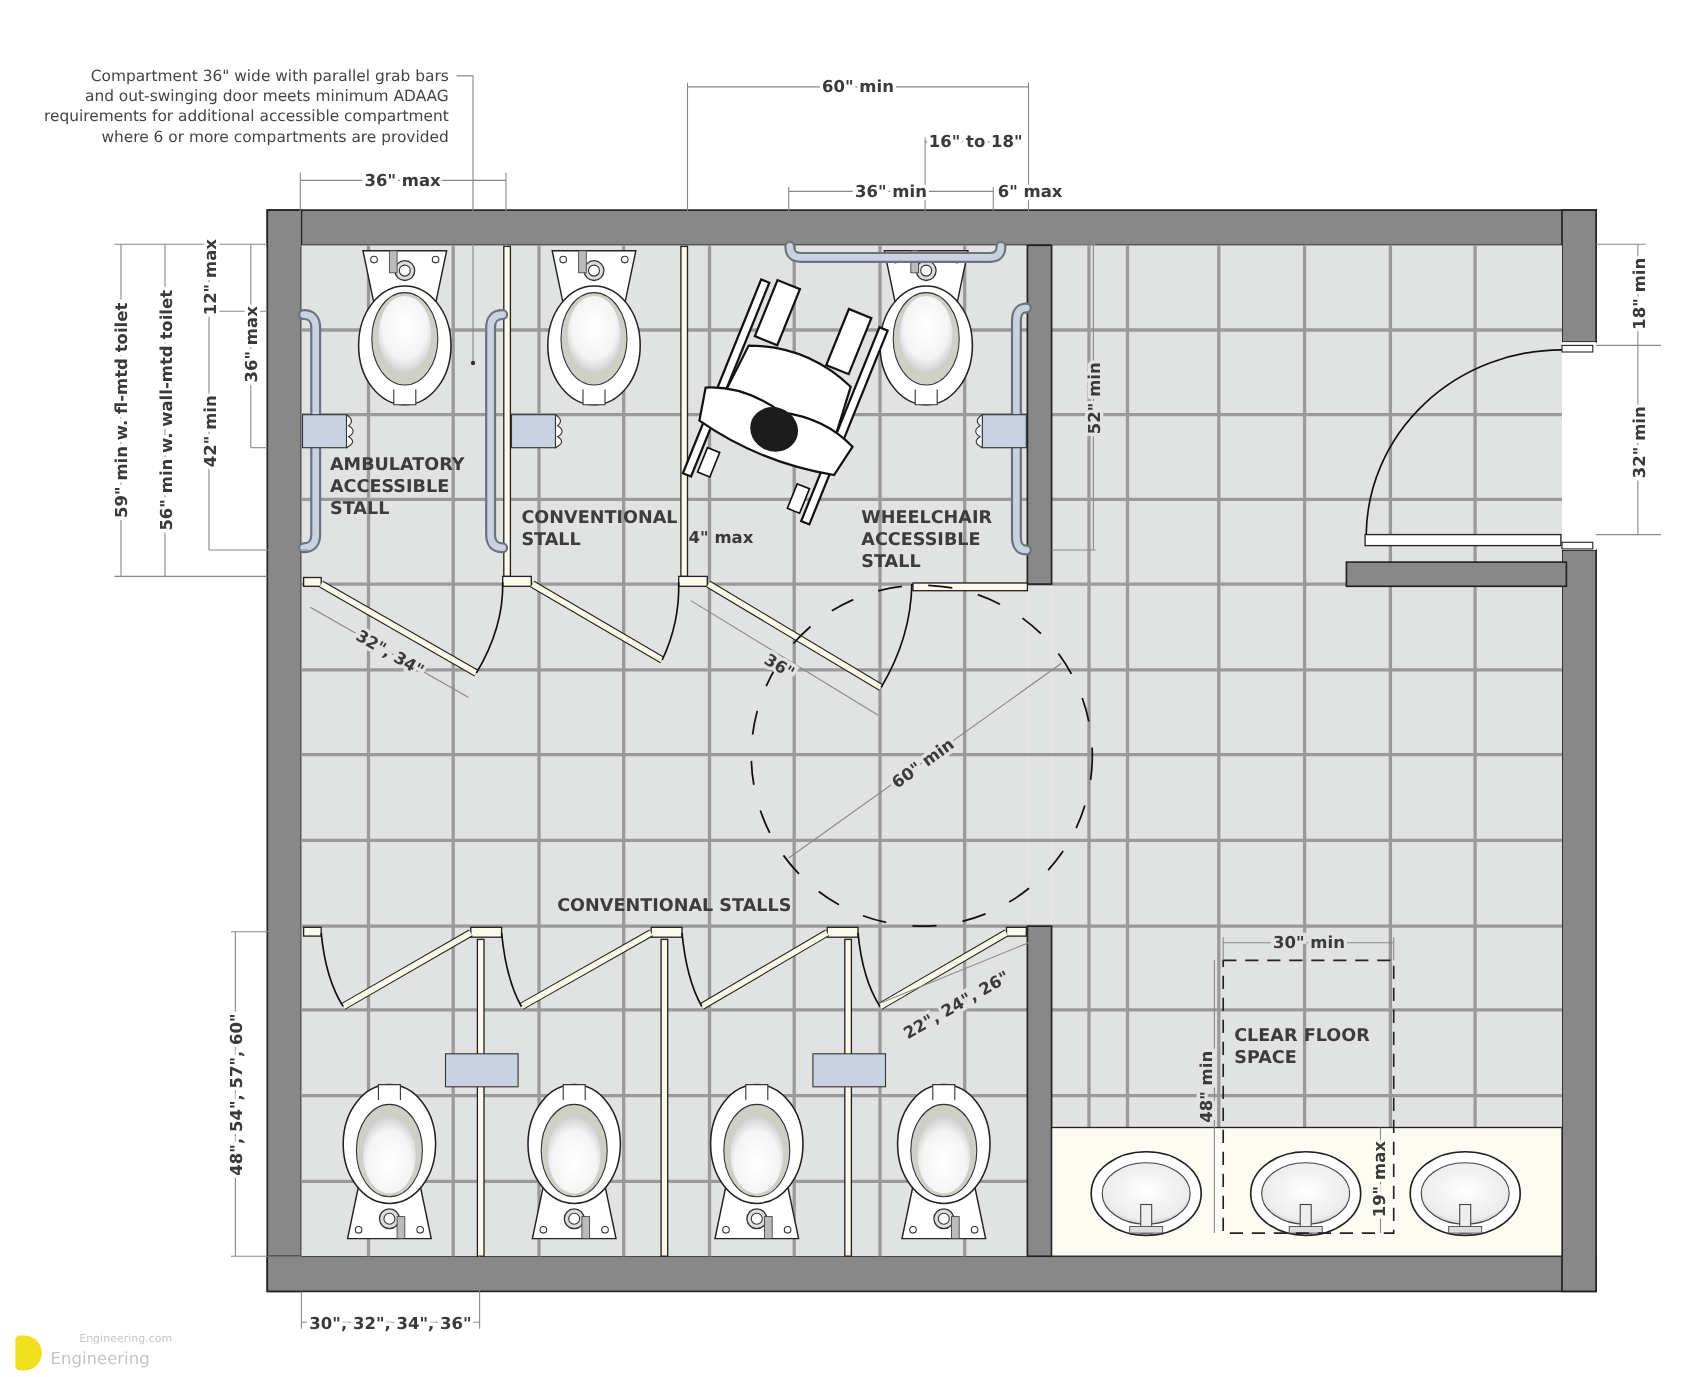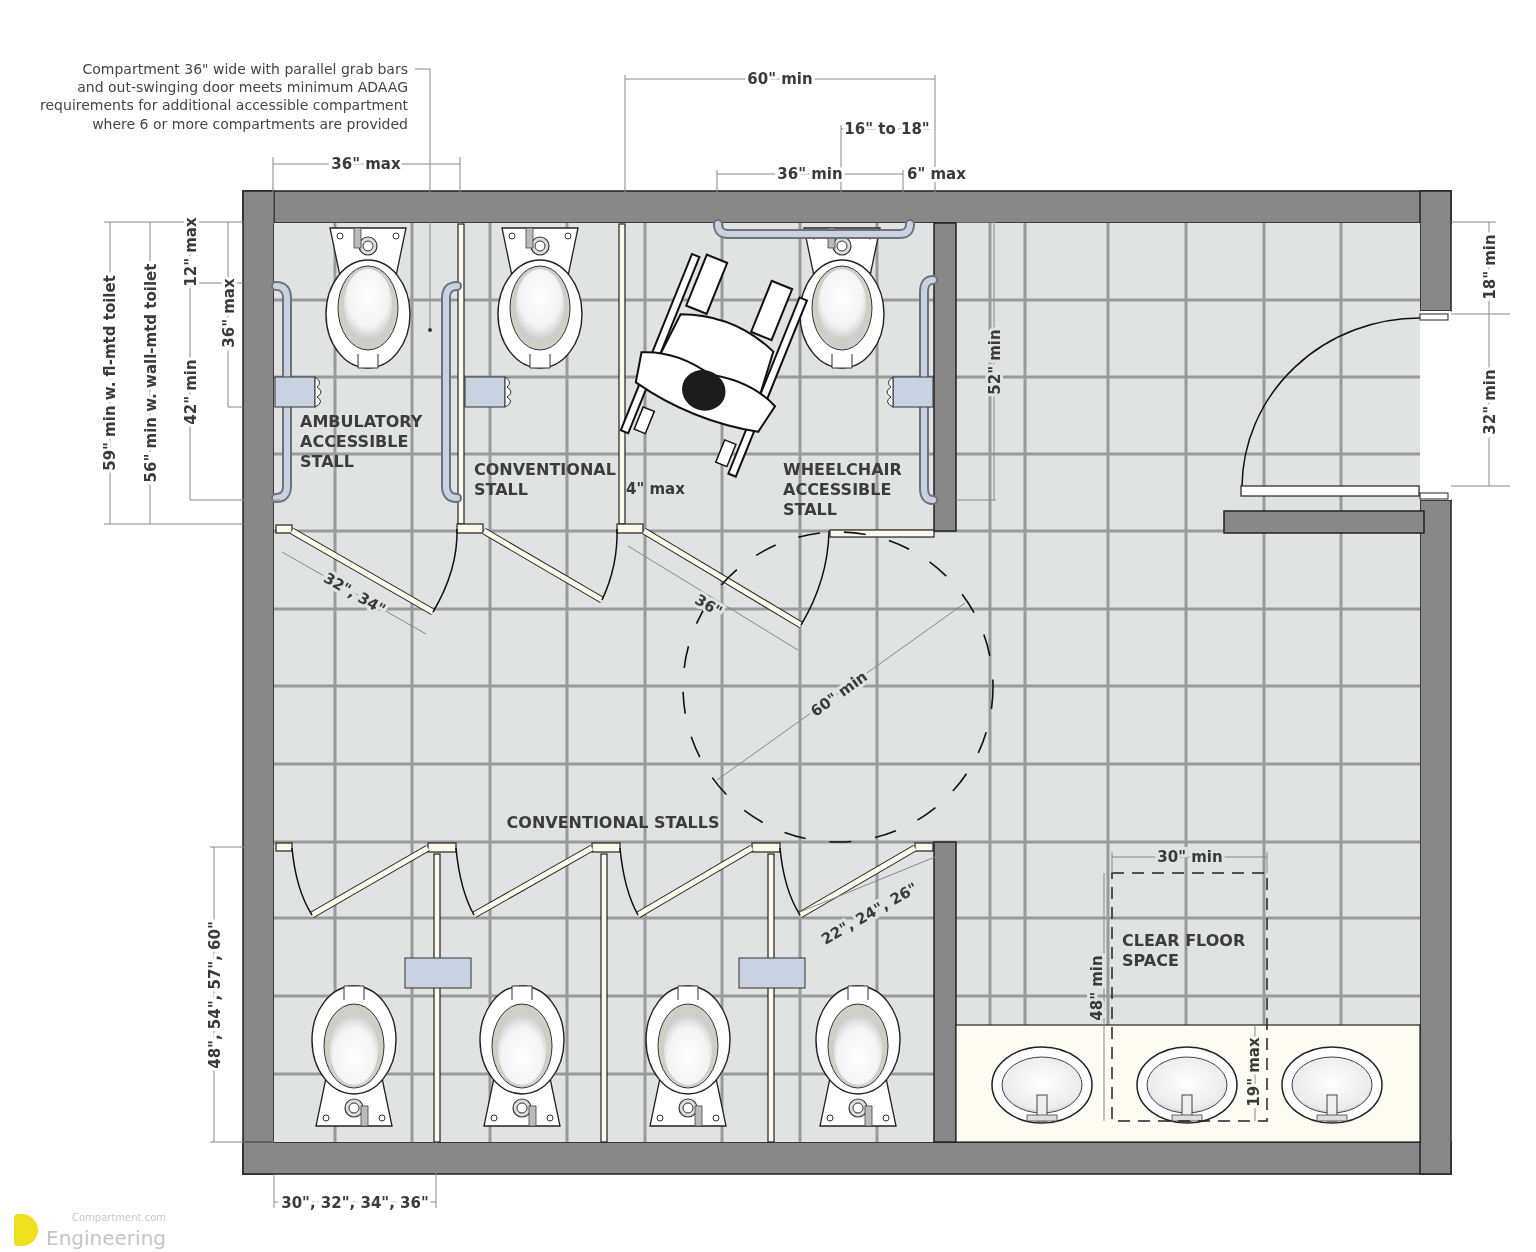--- a/index.html
+++ b/index.html
@@ -14,21 +14,21 @@
   .floor { fill:#e1e2e2; }
   .grid { stroke:#9a9a9a; stroke-width:3; }
   .panel { fill:#fbfaea; stroke:#222; stroke-width:1.2; }
   .swing { fill:none; stroke:#111; stroke-width:1.5; }
   .bar { fill:none; stroke:#6a7280; stroke-width:10; stroke-linecap:round; }
   .bar2 { fill:none; stroke:#c9d2de; stroke-width:6; stroke-linecap:round; }
   .tp { fill:#c8d2e0; stroke:#333; stroke-width:1; }
   .watermark { position:absolute; left:10px; top:1212px; width:160px; height:36px; }
   .wm-logo { position:absolute; left:4px; top:2px; width:24px; height:32px; background:#f0e020; border-radius:4px 16px 16px 4px; }
   .wm-top { position:absolute; left:62px; top:0px; font-size:10px; color:#c8c8c8; font-family:"DejaVu Sans", sans-serif; }
-  .wm-bot { position:absolute; left:36px; top:14px; font-size:20px; color:#c4c4c4; font-family:"DejaVu Sans", sans-serif;text-align:center; }
+  .wm-bot { position:absolute; left:36px; top:14px; font-size:15px; color:#c4c4c4; font-family:"DejaVu Sans", sans-serif;text-align:center; }
 </style>
 </head>
 <body>
 
 <svg id="plan" width="1536" height="1252" viewBox="0 0 1536 1252" xmlns="http://www.w3.org/2000/svg">
   <defs>
     <radialGradient id="bowlg" cx="50%" cy="40%" r="60%">
       <stop offset="0%" stop-color="#ffffff"></stop>
         <stop offset="70%" stop-color="#f4f4f4"></stop>
         <stop offset="100%" stop-color="#cfcfcf"></stop>
@@ -393,15 +393,15 @@
     <text class="lbl" x="783" y="495">ACCESSIBLE</text>
     <text class="lbl" x="783" y="515">STALL</text>
     <text class="lbl" x="613" y="828" text-anchor="middle">CONVENTIONAL STALLS</text>
     <text class="lbl" x="1122" y="946">CLEAR FLOOR</text>
     <text class="lbl" x="1122" y="966">SPACE</text>
   </g>
 </svg>
 
 <div class="watermark">
   <div class="wm-logo"></div>
-  <div class="wm-top">Compartment.com</div>
+  <div class="wm-top">Engineering.com</div>
   <div class="wm-bot">Engineering</div>
 </div>
 
 </body></html>

